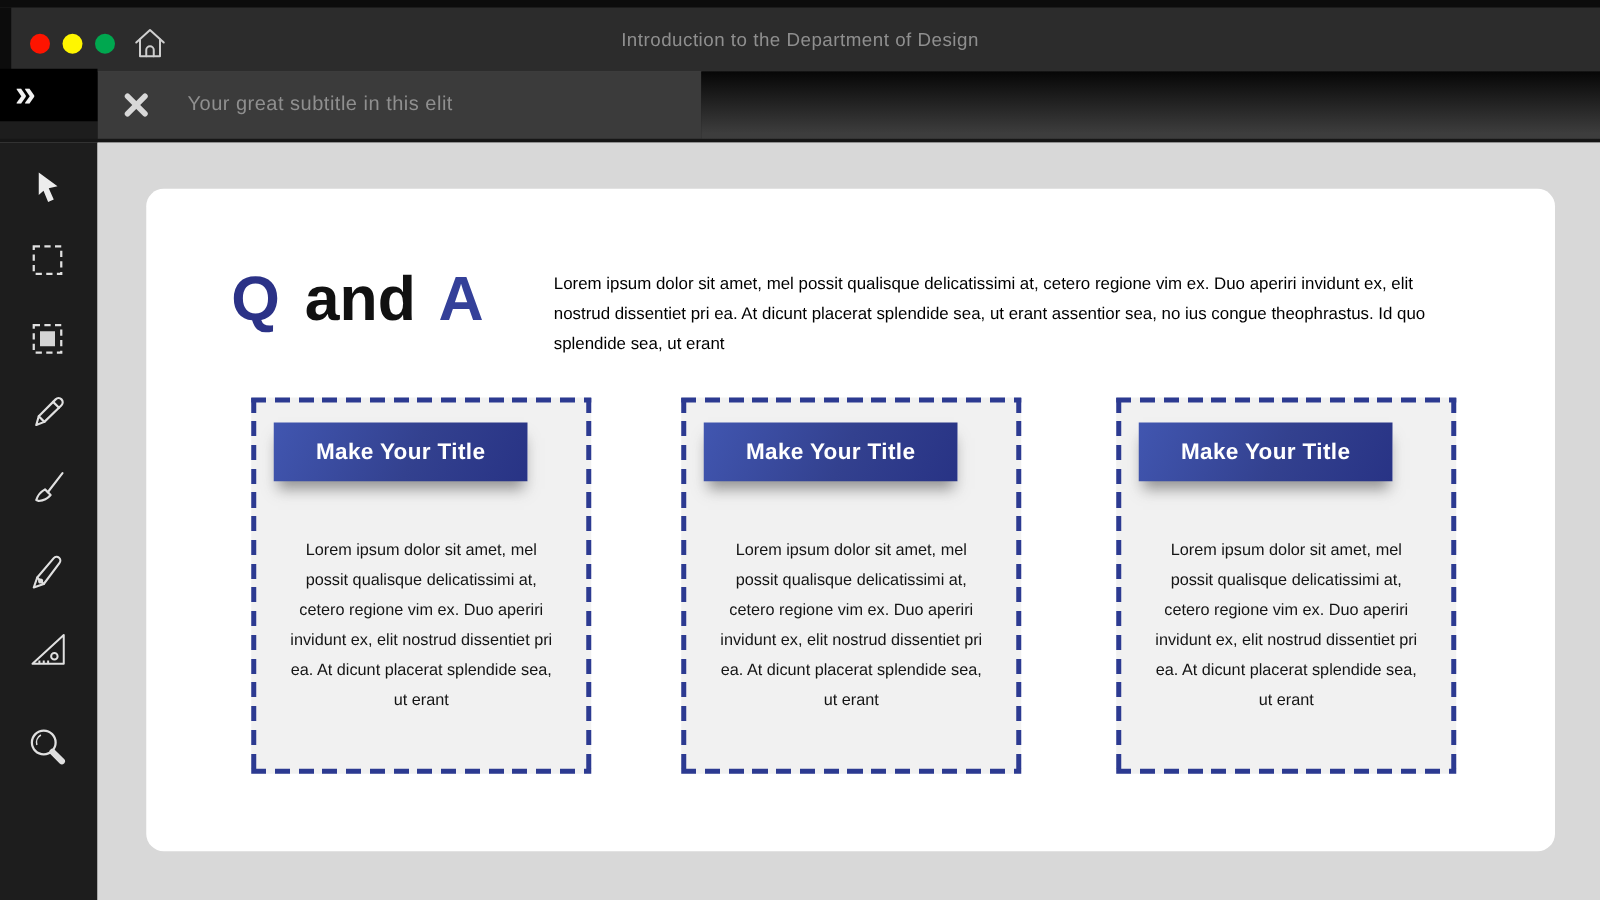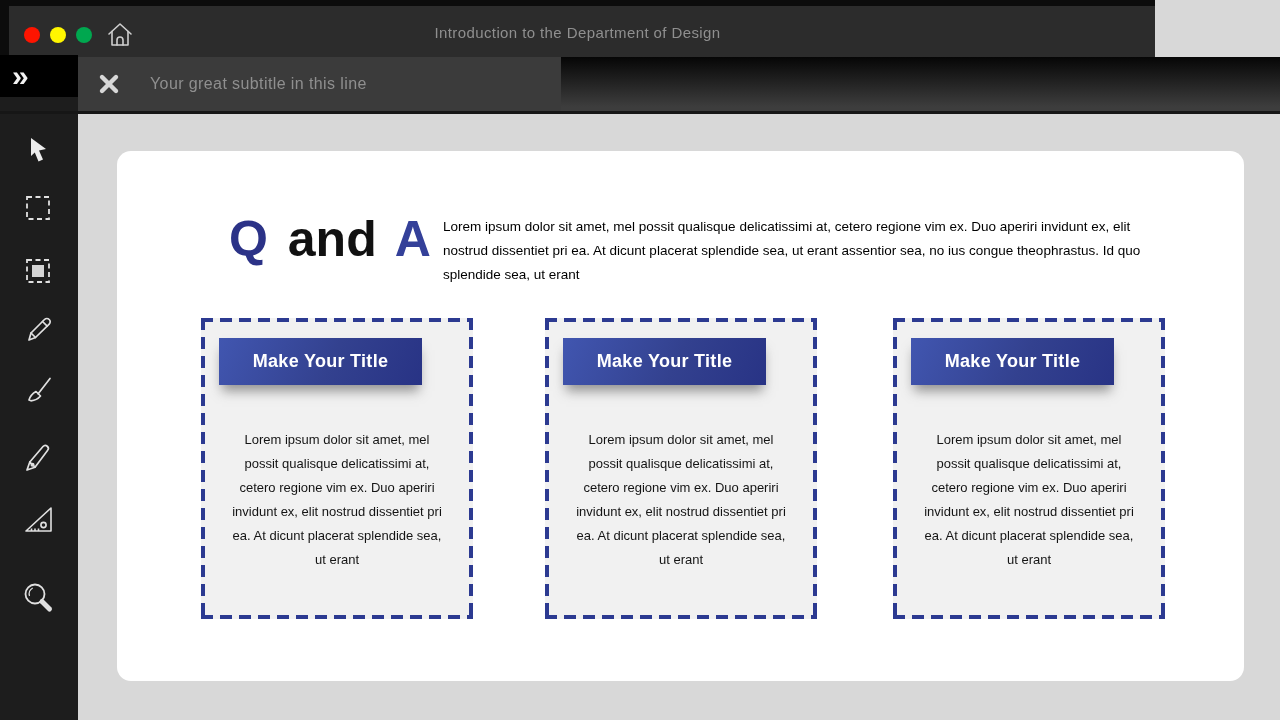--- a/index.html
+++ b/index.html
@@ -1,21 +1,21 @@
 <!DOCTYPE html>
 <html><head>
 <meta charset="utf-8">
 <style>
   * { margin:0; padding:0; box-sizing:border-box; }
   html,body { width:1280px; height:720px; overflow:hidden; background:#000;
               font-family:"Liberation Sans", sans-serif; }
   .app { position:relative; width:1280px; height:720px; background:#d8d8d8; }
 
   
-  .topbar { position:absolute; left:0; top:0; width:1155px; height:57px;
+  .topbar { position:absolute; left:0; top:0; width:1280px; height:57px;
             background:#2c2c2c; border-top:6px solid #0c0c0c; }
   .edge-left { position:absolute; left:0; top:0; width:9px; height:57px; background:#0c0c0c; }
   .lights { position:absolute; left:24px; top:21px; display:flex; gap:10px; }
   .light { width:16px; height:16px; border-radius:50%; cursor:pointer; }
   .home-btn { position:absolute; left:103px; top:12px; width:34px; height:34px;
               display:flex; align-items:center; justify-content:center; cursor:pointer; }
   .win-title { position:absolute; left:50%; top:50%; transform:translate(-50%,-50%);
                color:#8f8f8f; font-size:15px; letter-spacing:.4px; white-space:nowrap; }
 
   
@@ -37,21 +37,21 @@
   .main { position:absolute; left:0; top:114px; width:1280px; height:606px; display:flex; }
   .sidebar { width:78px; height:606px; background:#1d1d1d; position:relative; flex:none; }
   .tool { position:absolute; left:18px; width:40px; height:40px; display:flex;
           align-items:center; justify-content:center; cursor:pointer; }
   .workspace { position:relative; flex:1; height:606px; background:#d8d8d8; }
 
   
   .slide { position:absolute; left:39px; top:37px; width:1127px; height:530px;
            background:#ffffff; border-radius:14px; }
   .heading { position:absolute; left:68px; top:61px; font-size:50px; font-weight:800;
-             line-height:1.1; letter-spacing:0; color:#111; white-space:nowrap;margin-left:44px; }
+             line-height:1.1; letter-spacing:0; color:#111; white-space:nowrap; }
   .heading .navy { color:#2b3287; }
   .heading .blue { color:#344099; }
   .heading .mid  { margin:0 6px; }
   .intro { position:absolute; left:326px; top:64px; width:732px; font-size:13.5px;
            line-height:24px; color:#000; }
 
   
   .card { position:absolute; top:167px; width:272px; height:301px; background-color:#f1f1f1;
           background-image:
             repeating-linear-gradient(90deg, #2c3a91 0 12px, transparent 12px 19px),
@@ -103,21 +103,21 @@
     </div>
     <div class="tab">
       <div class="tab-close">
         <svg width="26" height="26" viewBox="0 0 26 26">
           <g stroke="#d8d8d8" stroke-width="4.4" stroke-linecap="round">
             <path d="M6 6 L20 20"></path>
               <path d="M20 6 L6 20"></path>
           </g>
         </svg>
       </div>
-      <span class="tab-label">Your great subtitle in this line</span>
+      <span class="tab-label">Your great subtitle in this elit</span>
     </div>
     <div class="tabrow-rest"></div>
   </div>
 
   <div class="main">
 
     <div class="sidebar">
       <div class="tool" style="top:16px">
         <svg width="32" height="32" viewBox="0 0 32 32">
           <path d="M9 4 L24 15 L17 16.5 L21 25.5 L16.5 27.5 L12.8 18.5 L9 22 Z" fill="#ececec"></path>

